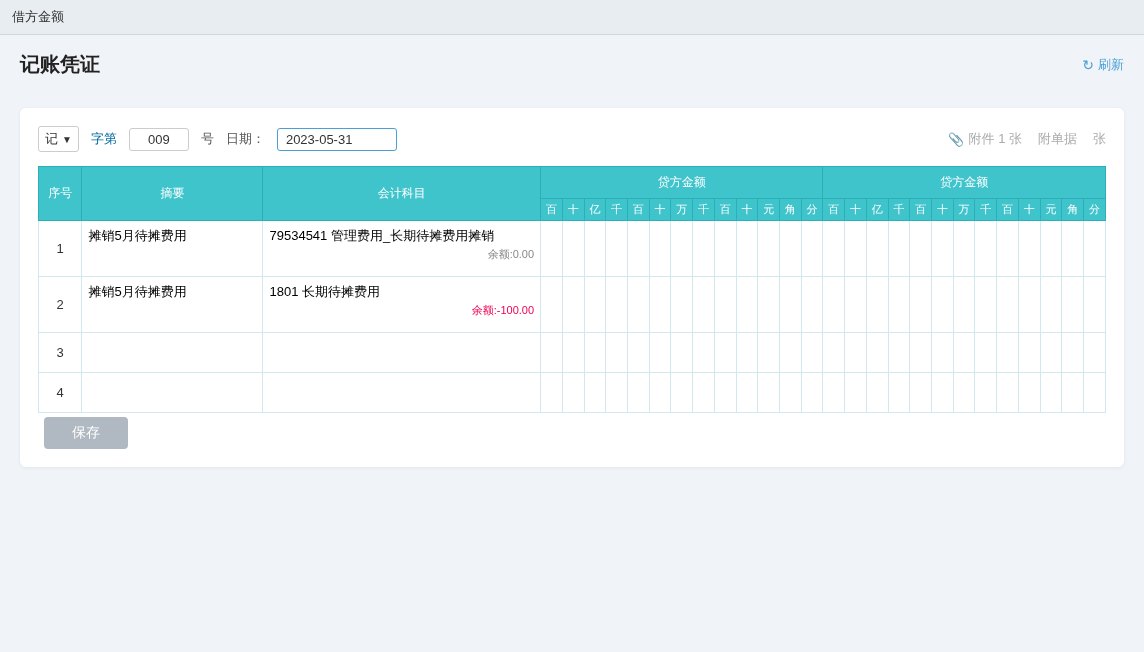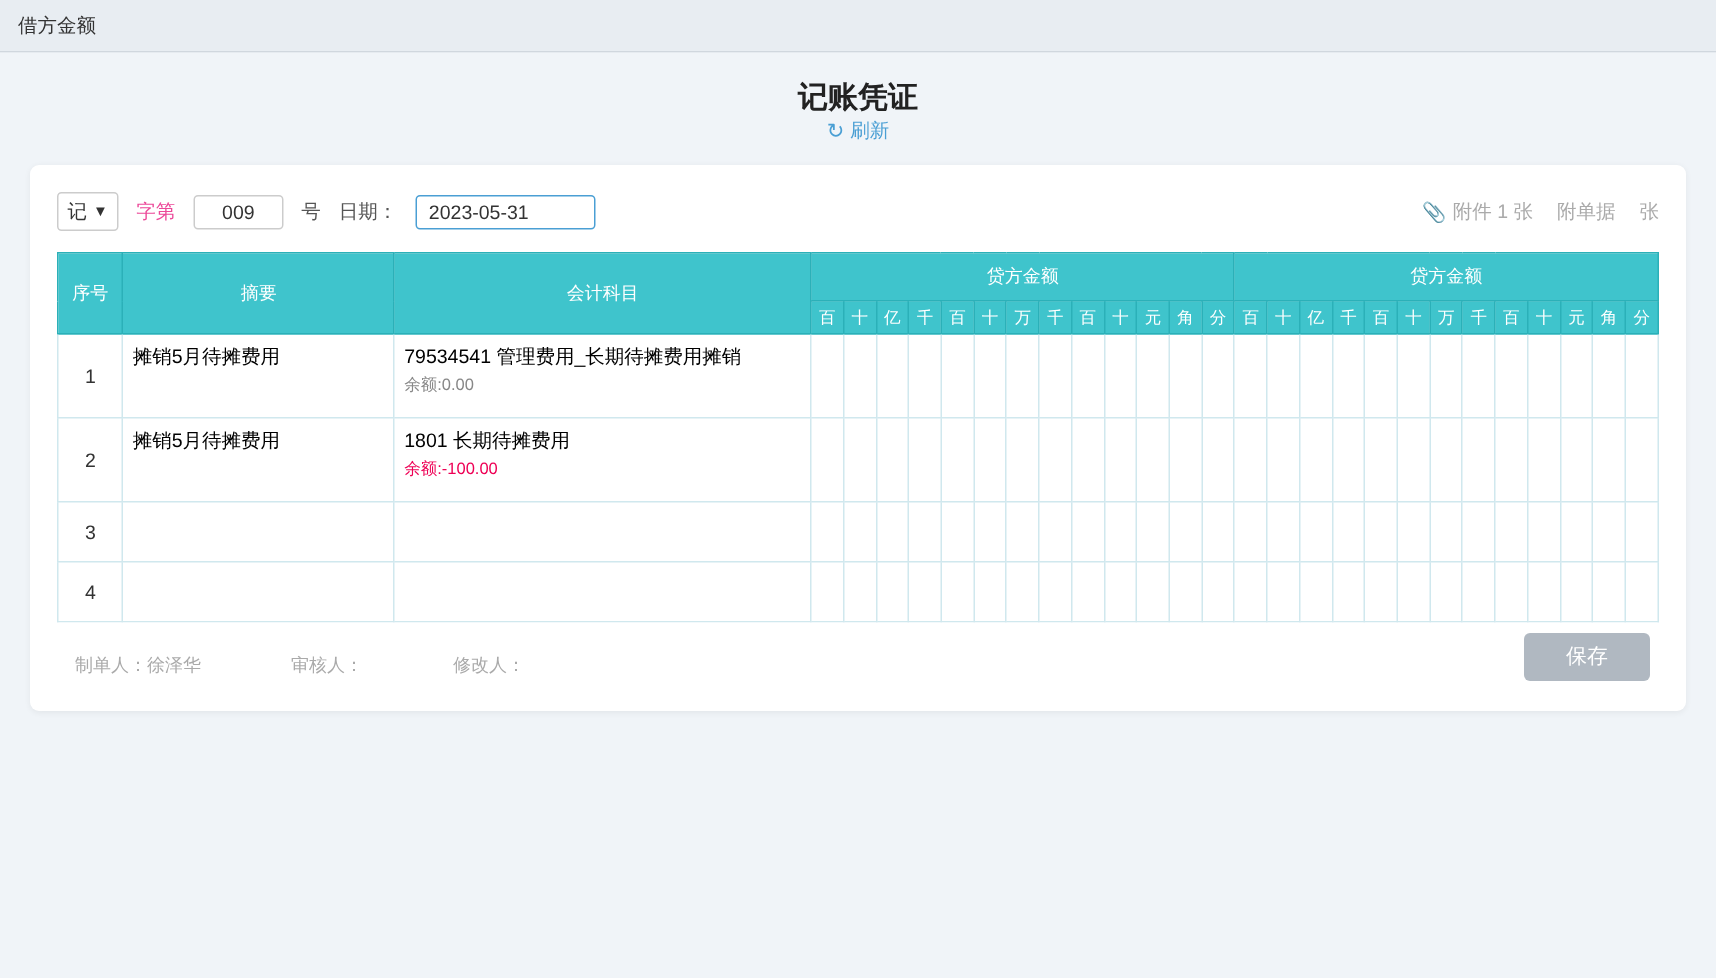--- a/index.html
+++ b/index.html
@@ -24,22 +24,21 @@
       background: #f0f4f8;
       padding: 16px 20px;
       height: calc(652px - 34px);
       overflow-y: auto;
     }
 
     .page-header {
       display: flex;
       justify-content: space-between;
       align-items: center;
-      margin-bottom: 14px;
-      flex-direction: column;
+      margin-bottom: 30px;
     }
 
     .page-title {
       font-size: 20px;
       font-weight: bold;
       color: #222;
     }
 
     .refresh-btn {
       color: #4a9fd4;
@@ -78,21 +77,21 @@
       font-size: 13px;
       color: #333;
       background: #fff;
       cursor: pointer;
       display: flex;
       align-items: center;
       gap: 4px;
     }
 
     .zi-label {
-      color: #ec4899;
+      color: #0369a1;
       font-size: 13px;
     }
 
     .zi-input {
       border: 1px solid #ccc;
       border-radius: 3px;
       padding: 3px 8px;
       font-size: 13px;
       width: 60px;
       color: #333;
@@ -175,20 +174,21 @@
       padding: 4px 6px;
       vertical-align: top;
       padding-top: 6px;
       margin-left: 48px;
     }
 
     .balance-text {
       font-size: 11px;
       color: #888;
       margin-top: 2px;
+      text-align: right;
     }
 
     .balance-text.negative {
       color: #e05;
     }
 
     .td-index {
       text-align: center;
       vertical-align: middle;
       color: #333;
@@ -469,21 +469,16 @@
               <td style="padding: 0px; min-width: 18px;"></td>
               <td style="padding: 0px; min-width: 18px;"></td>
               <td style="padding: 0px; min-width: 18px;"></td>
             </tr>
           </tbody>
       </table>
     </div>
 
 
     <div style="display:flex; justify-content:space-between; align-items:center; padding: 8px 6px 0 6px;">
-      <div class="footer-info">
-        <span>制单人：徐泽华</span>
-        <span>审核人：</span>
-        <span>修改人：</span>
-      </div>
       <button class="save-btn">保存</button>
     </div>
   </div>
 </div>
 
 </body></html>

